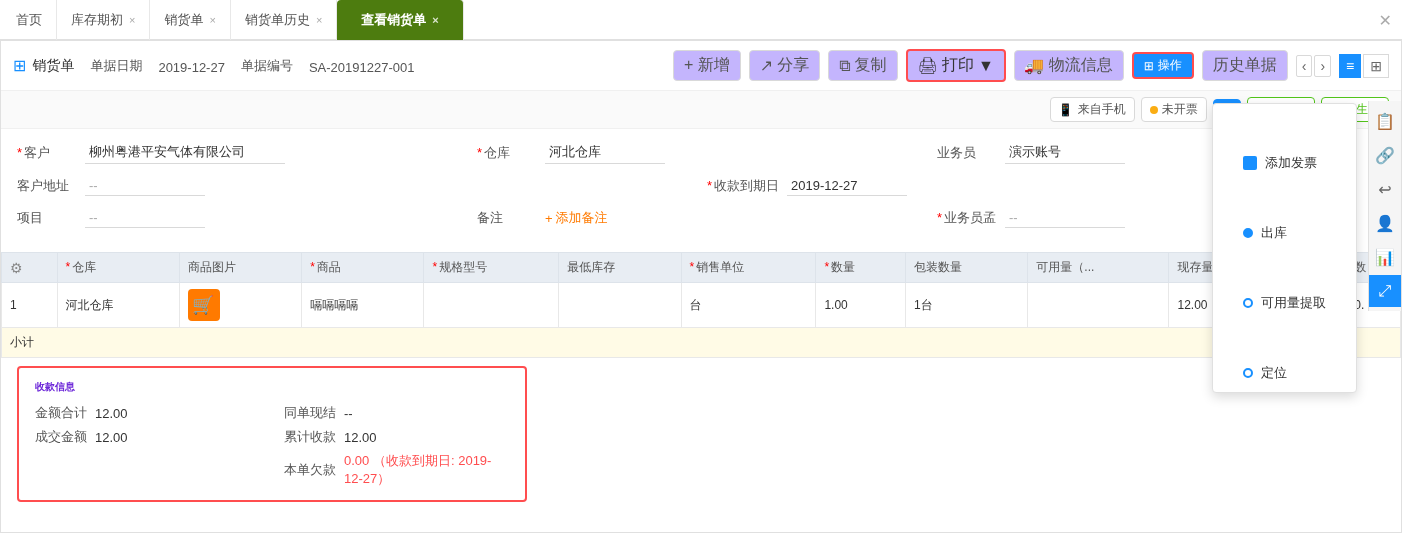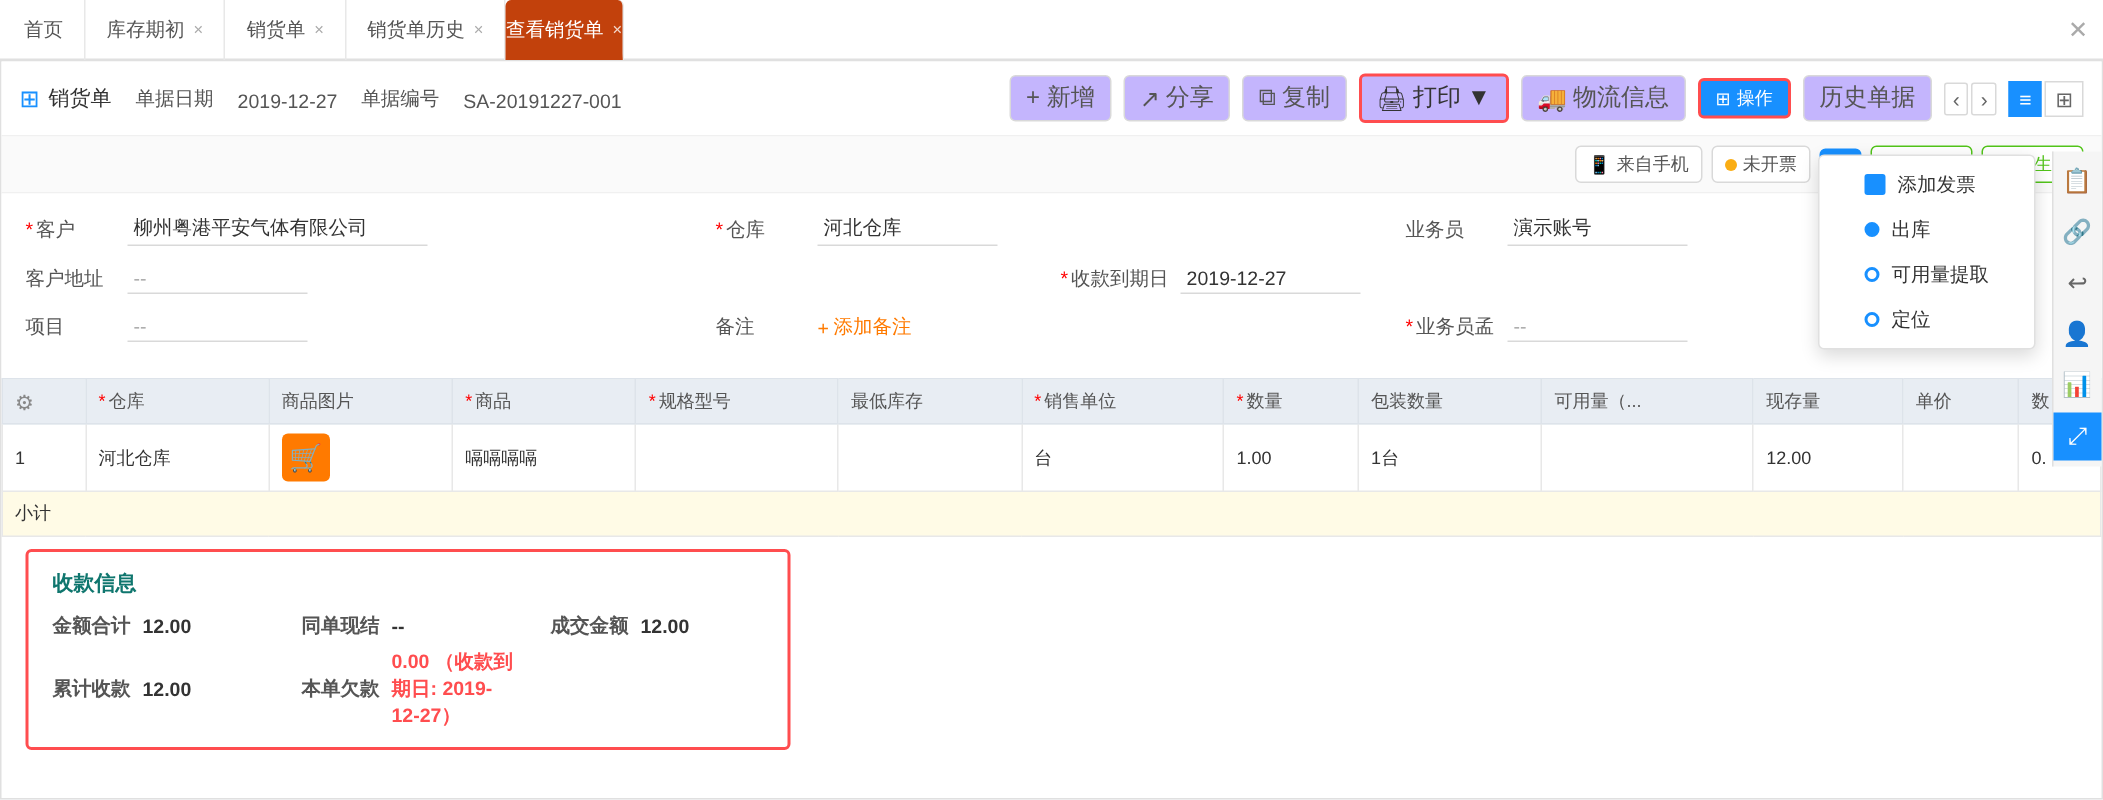--- a/index.html
+++ b/index.html
@@ -12,22 +12,23 @@
       height: 40px; position: relative;
     }
     .tab-item {
       display: flex; align-items: center; padding: 0 14px; height: 40px;
       cursor: pointer; font-size: 13px; color: #555; border-right: 1px solid #e8e8e8;
       white-space: nowrap;
     }
     .tab-item:first-child { padding-left: 8px; }
     .tab-item .tab-close { margin-left: 6px; color: #aaa; font-size: 11px; cursor: pointer; }
     .tab-active-green {
-      background: #c2410c; color: #fff !important; border-radius: 4px 4px 0 0;
-      padding: 0 0;
+      background: #4d7c0f; color: #fff !important; border-radius: 4px 4px 0 0;
+      padding: 0 24px;
+      font-weight: bold;
     }
     .tab-active-green .tab-close { color: rgba(255,255,255,0.8); }
     .tab-close-x {
       position: absolute; right: 10px; top: 50%; transform: translateY(-50%);
       font-size: 16px; color: #aaa; cursor: pointer;
     }
 
     
     .main-container {
       background: #fff; margin: 0; padding: 0;
@@ -97,22 +98,22 @@
       width: 32px; height: 32px; background: #ff7a00;
       border-radius: 4px; display: flex; align-items: center; justify-content: center;
       color: #fff; font-size: 18px;
     }
 
     
     .payment-box {
       border: 2px solid #ff4d4f; border-radius: 4px; margin: 8px 16px;
       padding: 12px 16px; width: 510px; background: #fff;
     }
-    .payment-title { font-size: 14px; font-weight: bold; margin-bottom: 10px; color: #0f766e; }
-    .payment-grid { display: grid; grid-template-columns: 1fr 1fr 1fr; gap: 6px 24px; font-weight: bold; }
+    .payment-title { font-size: 10px; font-weight: bold; margin-bottom: 10px; color: #6d28d9; }
+    .payment-grid { display: grid; grid-template-columns: 1fr 1fr; gap: 6px 24px; }
     .payment-item { display: flex; align-items: center; gap: 8px; font-size: 13px; }
     .payment-item .label { color: #555; white-space: nowrap; }
     .payment-item .value { color: #333; }
     .payment-item .value.red { color: #ff4d4f; }
 
     
     .right-sidebar {
       position: absolute; right: 0; top: 60px;
       display: flex; flex-direction: column; gap: 2px;
       background: #f5f5f5; border-left: 1px solid #e0e0e0; padding: 4px 0;
@@ -125,21 +126,21 @@
 
     
     .dropdown-menu {
       position: absolute; right: 44px; top: 62px;
       background: #fff; border: 1px solid #e0e0e0; border-radius: 4px;
       box-shadow: 0 4px 12px rgba(0,0,0,0.15); z-index: 100; min-width: 120px;
       padding: 4px 0;
     }
     .dropdown-item {
       display: flex; align-items: center; gap: 8px;
-      padding: 6px 30px; cursor: pointer; font-size: 13px; color: #333;
+      padding: 6px 30px; cursor: pointer; font-size: 13px; color: #333; margin-top: 40px;
     }
     .dropdown-item .icon-square { 
       width: 14px; height: 14px; background: #1890ff; border-radius: 2px;
       display: inline-block;
     }
     .dropdown-item .icon-circle { 
       width: 10px; height: 10px; border-radius: 50%; background: #1890ff;
       display: inline-block; border: 2px solid #1890ff;
     }
 

